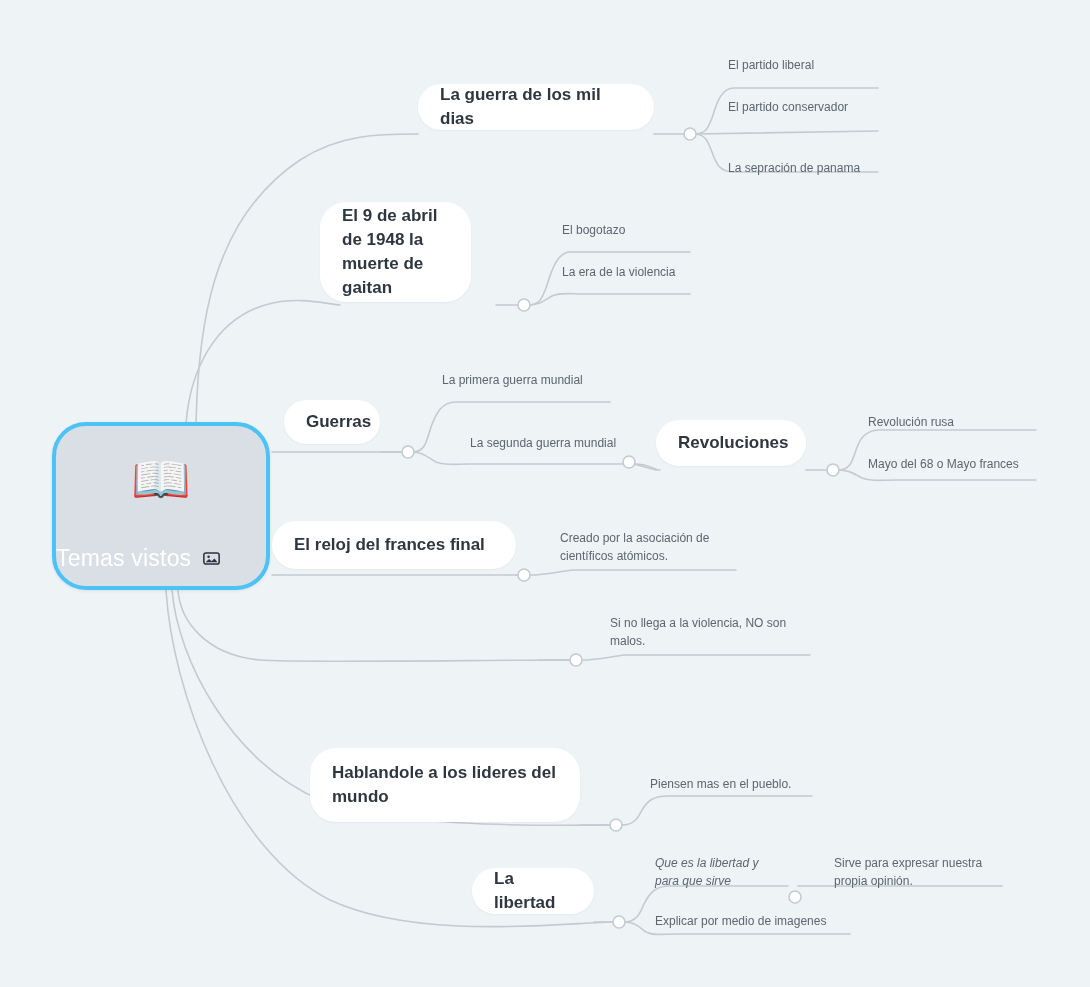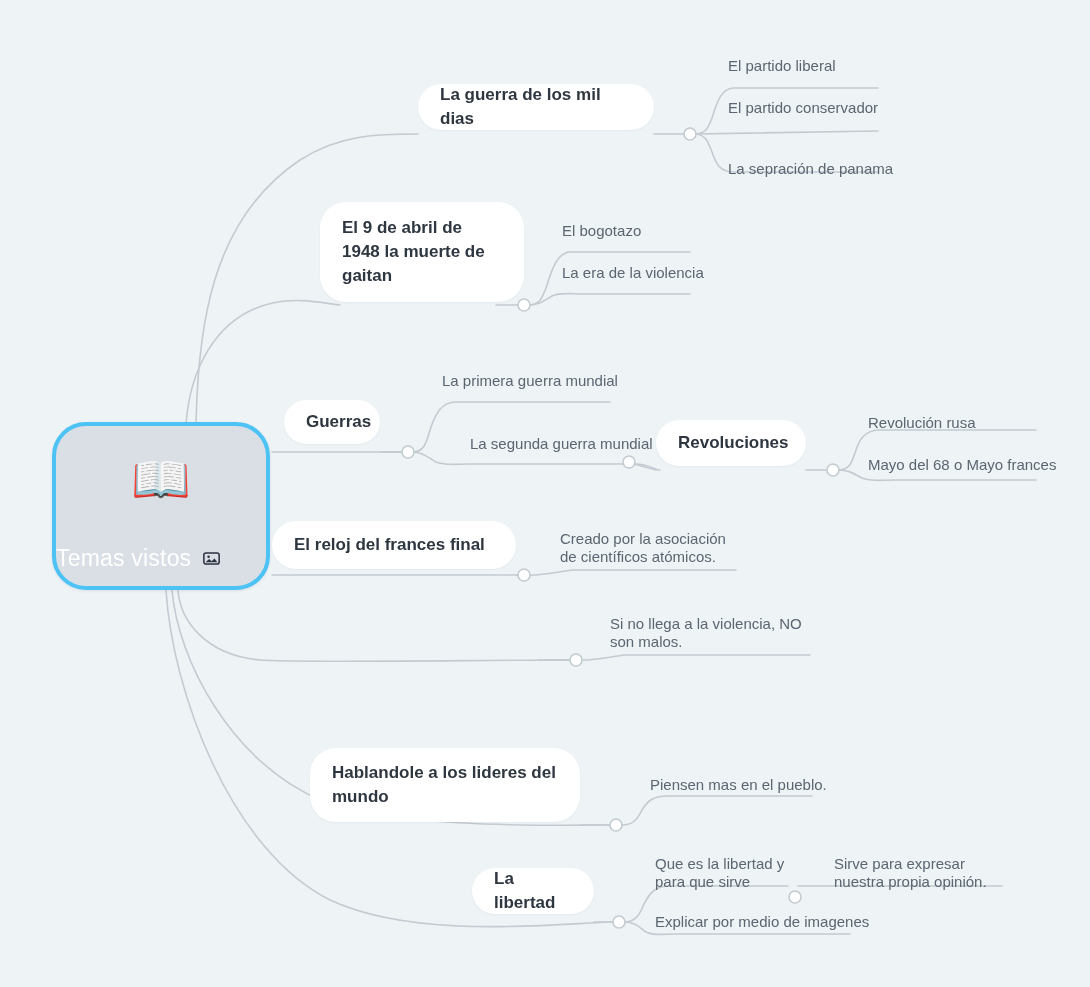--- a/index.html
+++ b/index.html
@@ -56,21 +56,21 @@
     padding:11px 22px;
     box-sizing:border-box;
     box-shadow:0 1px 2px rgba(40,60,80,.05);
   }
   .pill.multiline{align-items:center;}
 
   
   .leaf{
     position:absolute;
     color:#5b6670;
-    font-size:15px;
+    font-size:12px;
     line-height:17.5px;
     font-weight:400;
     white-space:pre-line;
   }
 </style>
 </head>
 <body>
 
 <div id="canvas">
 
@@ -151,21 +151,21 @@
           <path d="M3 14.5l4.2-4 3 2.8 3.2-3.4 3.6 4.6H3z" fill="#2b3240"></path>
         </svg>
       </span>
     </div>
   </div>
 
   <div class="pill" style="left:418px;top:84px;width:236px;height:46px;justify-content:center;">
     <span>La guerra de los mil dias</span>
   </div>
 
-  <div class="pill multiline" style="left:320px;top:202px;width:204px;height:100px;">
+  <div class="pill multiline" style="left:320px;top:202px;width:151px;height:100px;">
     <span>El 9 de abril de 1948 la muerte de gaitan</span>
   </div>
 
   <div class="pill" style="left:284px;top:400px;width:96px;height:44px;">
     <span>Guerras</span>
   </div>
 
   <div class="pill" style="left:656px;top:420px;width:150px;height:46px;">
     <span>Revoluciones</span>
   </div>
@@ -195,17 +195,17 @@
 
   <div class="leaf" style="left:868px;top:414px;width:190px;">Revolución rusa</div>
   <div class="leaf" style="left:868px;top:456px;width:200px;">Mayo del 68 o Mayo frances</div>
 
   <div class="leaf" style="left:560px;top:530px;width:178px;">Creado por la asociación de científicos atómicos.</div>
 
   <div class="leaf" style="left:610px;top:615px;width:200px;">Si no llega a la violencia, NO son malos.</div>
 
   <div class="leaf" style="left:650px;top:776px;width:200px;">Piensen mas en el pueblo.</div>
 
-  <div class="leaf" style="left:655px;top:855px;width:130px;">Que es la libertad y para que sirve</div>
+  <div class="leaf" style="left:655px;top:855px;width:130px;font-style:italic;">Que es la libertad y para que sirve</div>
   <div class="leaf" style="left:834px;top:855px;width:170px;">Sirve para expresar nuestra propia opinión.</div>
   <div class="leaf" style="left:655px;top:913px;width:220px;">Explicar por medio de imagenes</div>
 
 </div>
 
 </body></html>

